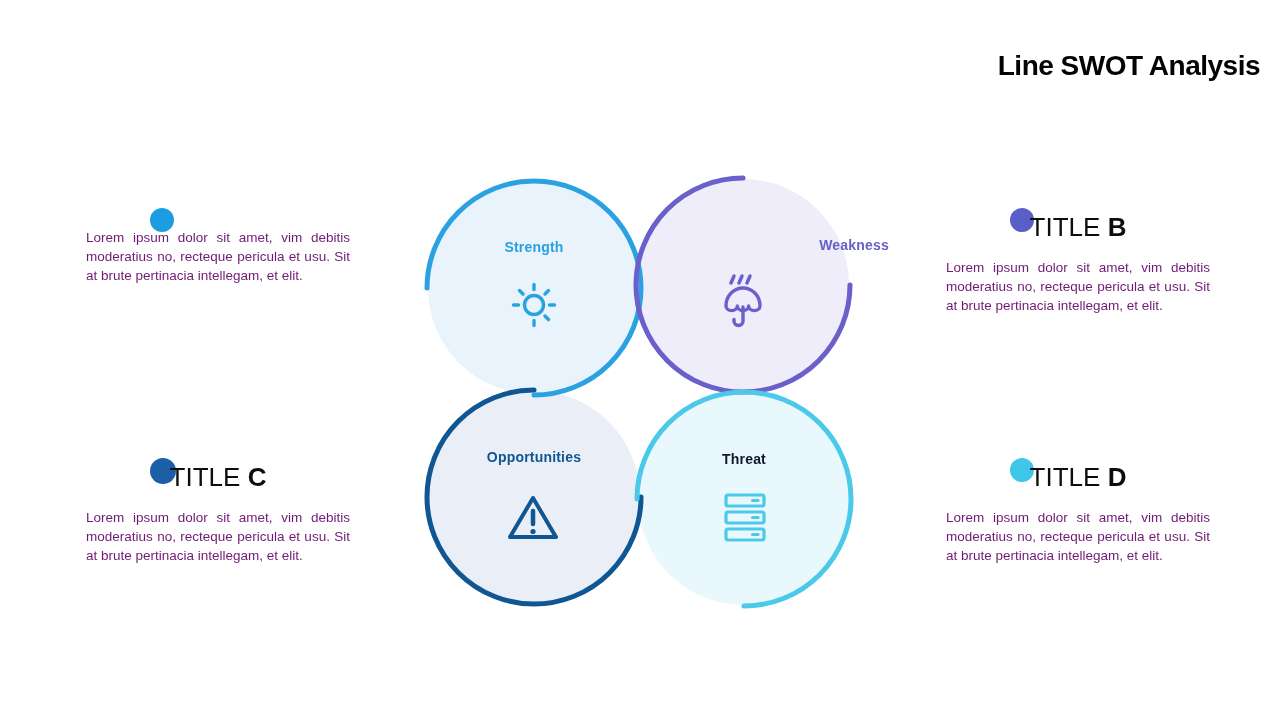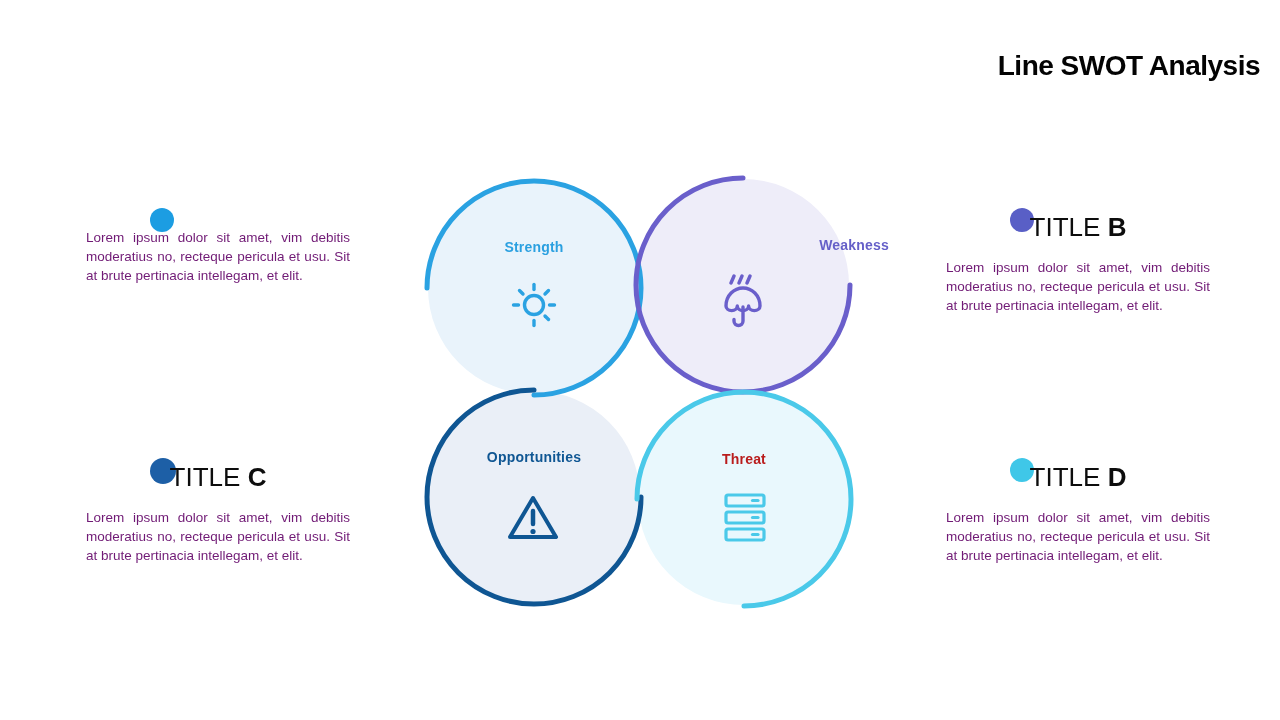--- a/index.html
+++ b/index.html
@@ -14,21 +14,21 @@
     letter-spacing:-0.5px;
   }
   .diagram-svg{position:absolute;left:0;top:0;}
   .qlabel{
     position:absolute;width:240px;text-align:center;
     font-size:14px;font-weight:700;letter-spacing:0.2px;
   }
   .qlabel.strength{left:414px;top:239px;color:#2BA0E0;}
   .qlabel.weakness{left:649px;top:237px;color:#655FC8;text-align:right;}
   .qlabel.opportunities{left:414px;top:449px;color:#0F5693;}
-  .qlabel.threat{left:624px;top:451px;color:#b91c1c;}
+  .qlabel.threat{left:624px;top:451px;color:#0f172a;}
   .qicon{position:absolute;}
   .icon-sun{left:510px;top:281px;}
   .icon-umbrella{left:716px;top:274px;}
   .icon-warning{left:503px;top:492px;}
   .icon-server{left:721px;top:492px;}
 
   .info{position:absolute;width:272px;}
   .info.block-a{left:82px;top:212px;}
   .info.block-b{left:942px;top:212px;}
   .info.block-c{left:82px;top:462px;}

